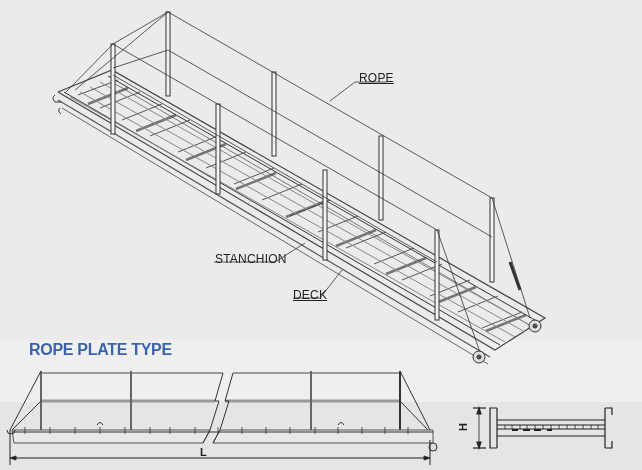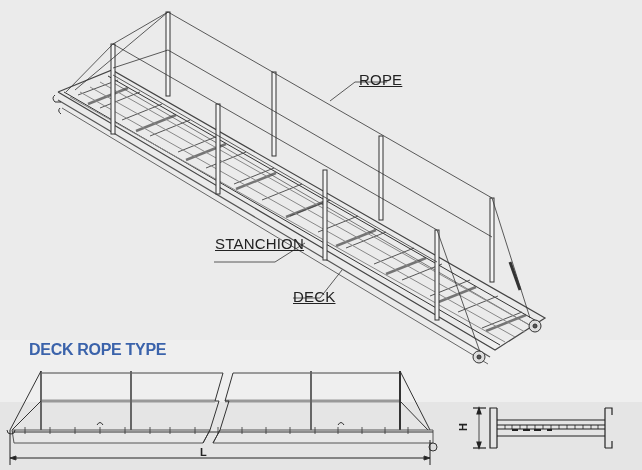--- a/index.html
+++ b/index.html
@@ -6,21 +6,21 @@
   body {
     width: 642px; height: 470px; overflow: hidden; position: relative;
     background: #ebebeb;
     font-family: "Liberation Sans", sans-serif;
   }
   .band-top { position: absolute; left: 0; top: 0; width: 642px; height: 402px; background: #ebebeb; }
   .band-light { position: absolute; left: 0; top: 340px; width: 642px; height: 62px; background: #efefef; }
   .band-bottom { position: absolute; left: 0; top: 402px; width: 642px; height: 68px; background: #e5e5e5; }
   svg { position: absolute; left: 0; top: 0; }
   .label {
-    position: absolute; font-size: 15px; color: #222; letter-spacing: 0.2px;
+    position: absolute; font-size: 12px; color: #222; letter-spacing: 0.2px;
     font-family: "Liberation Sans", sans-serif;
   }
   .title {
     position: absolute; left: 29px; top: 341px; font-size: 16px; font-weight: bold;
     color: #3b63ab; letter-spacing: -0.3px; font-family: "Liberation Sans", sans-serif;
   }
   .dim { position: absolute; font-weight: bold; font-size: 11px; color: #222; }
 </style>
 </head>
 <body>
@@ -212,19 +212,19 @@
       <line x1="473" y1="408" x2="486" y2="408"></line>
       <line x1="473" y1="448" x2="486" y2="448"></line>
       <line x1="479" y1="408" x2="479" y2="448" stroke-width="0.8"></line>
       <polygon points="479,408 477,414 481,414" fill="#222"></polygon>
       <polygon points="479,448 477,442 481,442" fill="#222"></polygon>
     </g>
   </g>
 </svg>
 
 <div class="label" style="left:359px; top:71px; text-decoration: underline;">ROPE</div>
-<div class="label" style="left:215px; top:235px; text-decoration: underline;">STANCHION</div>
+<div class="label" style="left:215px; top:252px; ">STANCHION</div>
 <div class="label" style="left:293px; top:288px; text-decoration: underline;">DECK</div>
 
-<div class="title">DECK ROPE TYPE</div>
+<div class="title">ROPE PLATE TYPE</div>
 
 <div class="dim" style="left:200px; top:446px;">L</div>
 <div class="dim" style="left:459px; top:421px; transform: rotate(-90deg);">H</div>
 
 </body></html>

